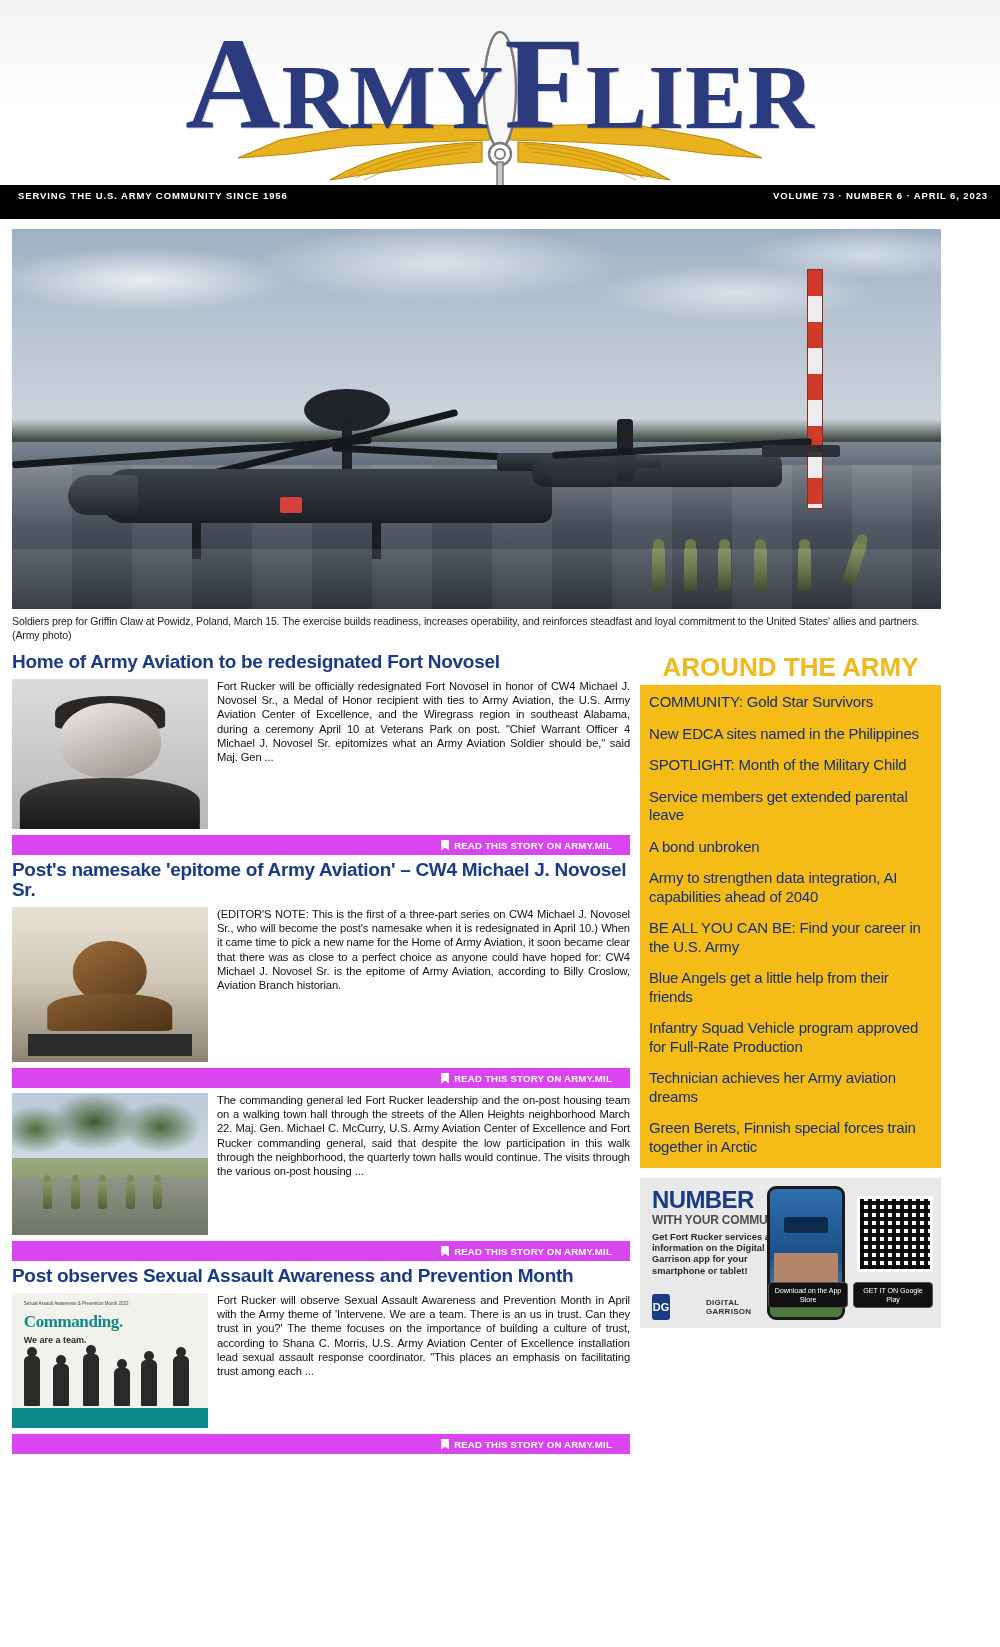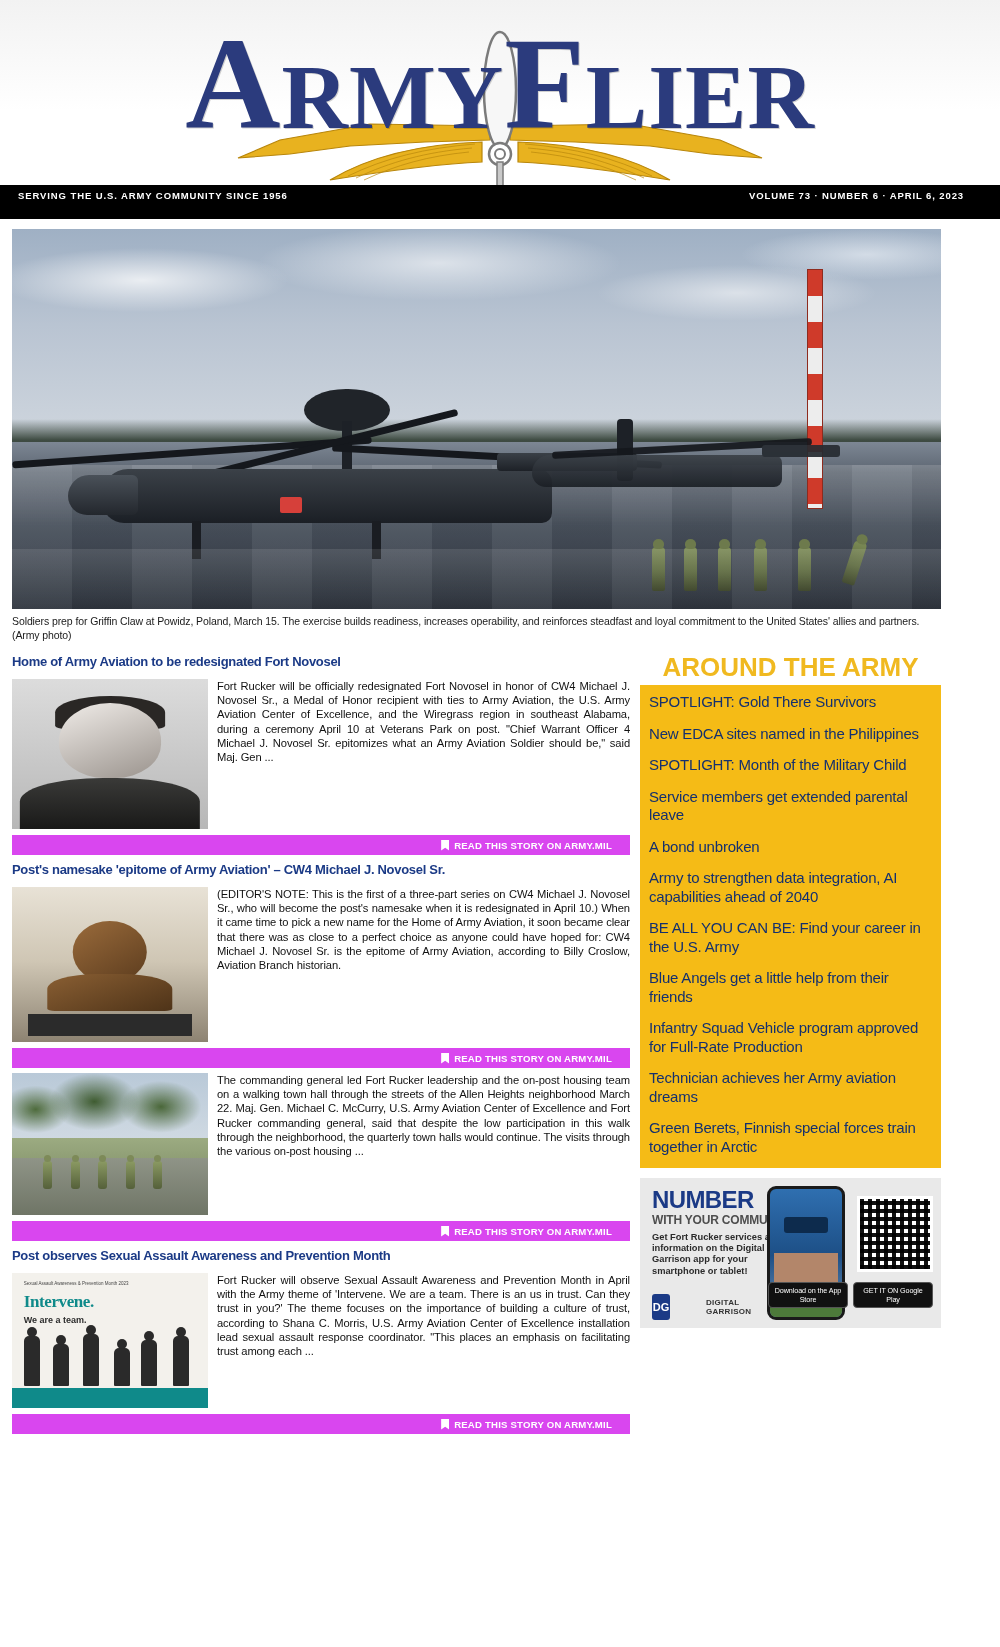--- a/index.html
+++ b/index.html
@@ -75,21 +75,21 @@
   }
   .mh-strip .left {
     position: absolute;
     left: 18px; top: 5px;
     font-size: 9.5px;
     font-weight: 700;
     letter-spacing: 0.9px;
   }
   .mh-strip .right {
     position: absolute;
-    right: 36px; top: 5px;
+    right: 12px; top: 5px;
     font-size: 9.5px;
     font-weight: 700;
     letter-spacing: 0.9px;
   }
 
   
   .lead-photo-wrap {
     position: relative;
     margin: 10px 12px 0 12px;
     width: 929px;
@@ -176,21 +176,21 @@
     display: flex;
     gap: 10px;
     align-items: flex-start;
   }
   .col-main { width: 618px; }
   .col-side { width: 301px; }
 
   
   .article { margin-bottom: 5px; }
   .headline {
-    font-size: 13px;
+    font-size: 19px;
     font-weight: 700;
     color: #1b3a86;
     line-height: 20px;
     margin-bottom: 7px;
     letter-spacing: -0.3px;
   }
   .art-body { display: flex; gap: 9px; align-items: flex-start; }
   .thumb {
     flex: 0 0 auto;
     overflow: hidden;
@@ -564,21 +564,21 @@
           <span>READ THIS STORY ON ARMY.MIL</span>
         </div>
       </div>
 
       <div class="article">
         <div class="headline">Post observes Sexual Assault Awareness and Prevention Month</div>
         <div class="art-body">
           <div class="thumb" style="width:196px;height:135px;">
             <div class="poster">
               <div class="top-line">Sexual Assault Awareness &amp; Prevention Month 2023</div>
-              <div class="head1">Intervene.</div>
+              <div class="head1">Commanding.</div>
               <div class="head2">We are a team.</div>
               <div class="silh" style="left:6%;height:50px;"></div>
               <div class="silh" style="left:21%;height:42px;"></div>
               <div class="silh" style="left:36%;height:52px;"></div>
               <div class="silh" style="left:52%;height:38px;"></div>
               <div class="silh" style="left:66%;height:46px;"></div>
               <div class="silh" style="left:82%;height:50px;"></div>
               <div class="footer"></div>
             </div>
           </div>
@@ -590,21 +590,21 @@
           <span class="ico"></span>
           <span>READ THIS STORY ON ARMY.MIL</span>
         </div>
       </div>
 
     </div>
 
     <div class="col-side">
       <div class="ata-title">AROUND THE ARMY</div>
       <div class="ata-box">
-        <div class="ata-item">SPOTLIGHT: Gold There Survivors</div>
+        <div class="ata-item">COMMUNITY: Gold Star Survivors</div>
         <div class="ata-item">New EDCA sites named in the Philippines</div>
         <div class="ata-item">SPOTLIGHT: Month of the Military Child</div>
         <div class="ata-item">Service members get extended parental leave</div>
         <div class="ata-item">A bond unbroken</div>
         <div class="ata-item">Army to strengthen data integration, AI capabilities ahead of 2040</div>
         <div class="ata-item">BE ALL YOU CAN BE: Find your career in the U.S. Army</div>
         <div class="ata-item">Blue Angels get a little help from their friends</div>
         <div class="ata-item">Infantry Squad Vehicle program approved for Full-Rate Production</div>
         <div class="ata-item">Technician achieves her Army aviation dreams</div>
         <div class="ata-item">Green Berets, Finnish special forces train together in Arctic</div>

